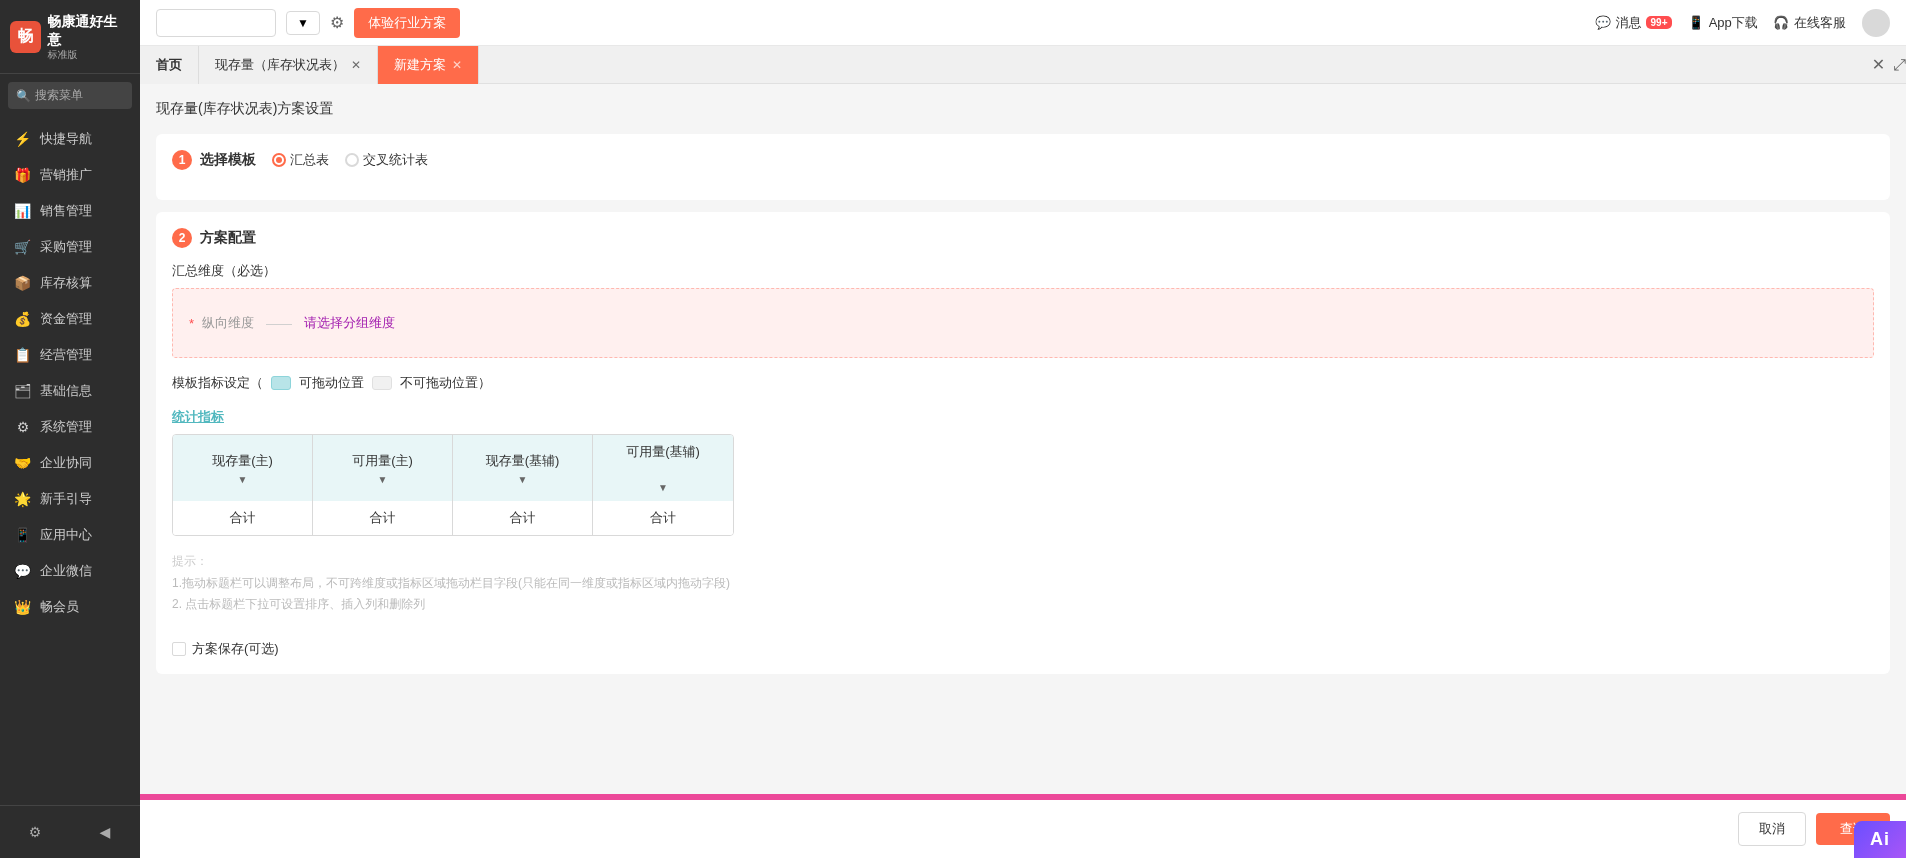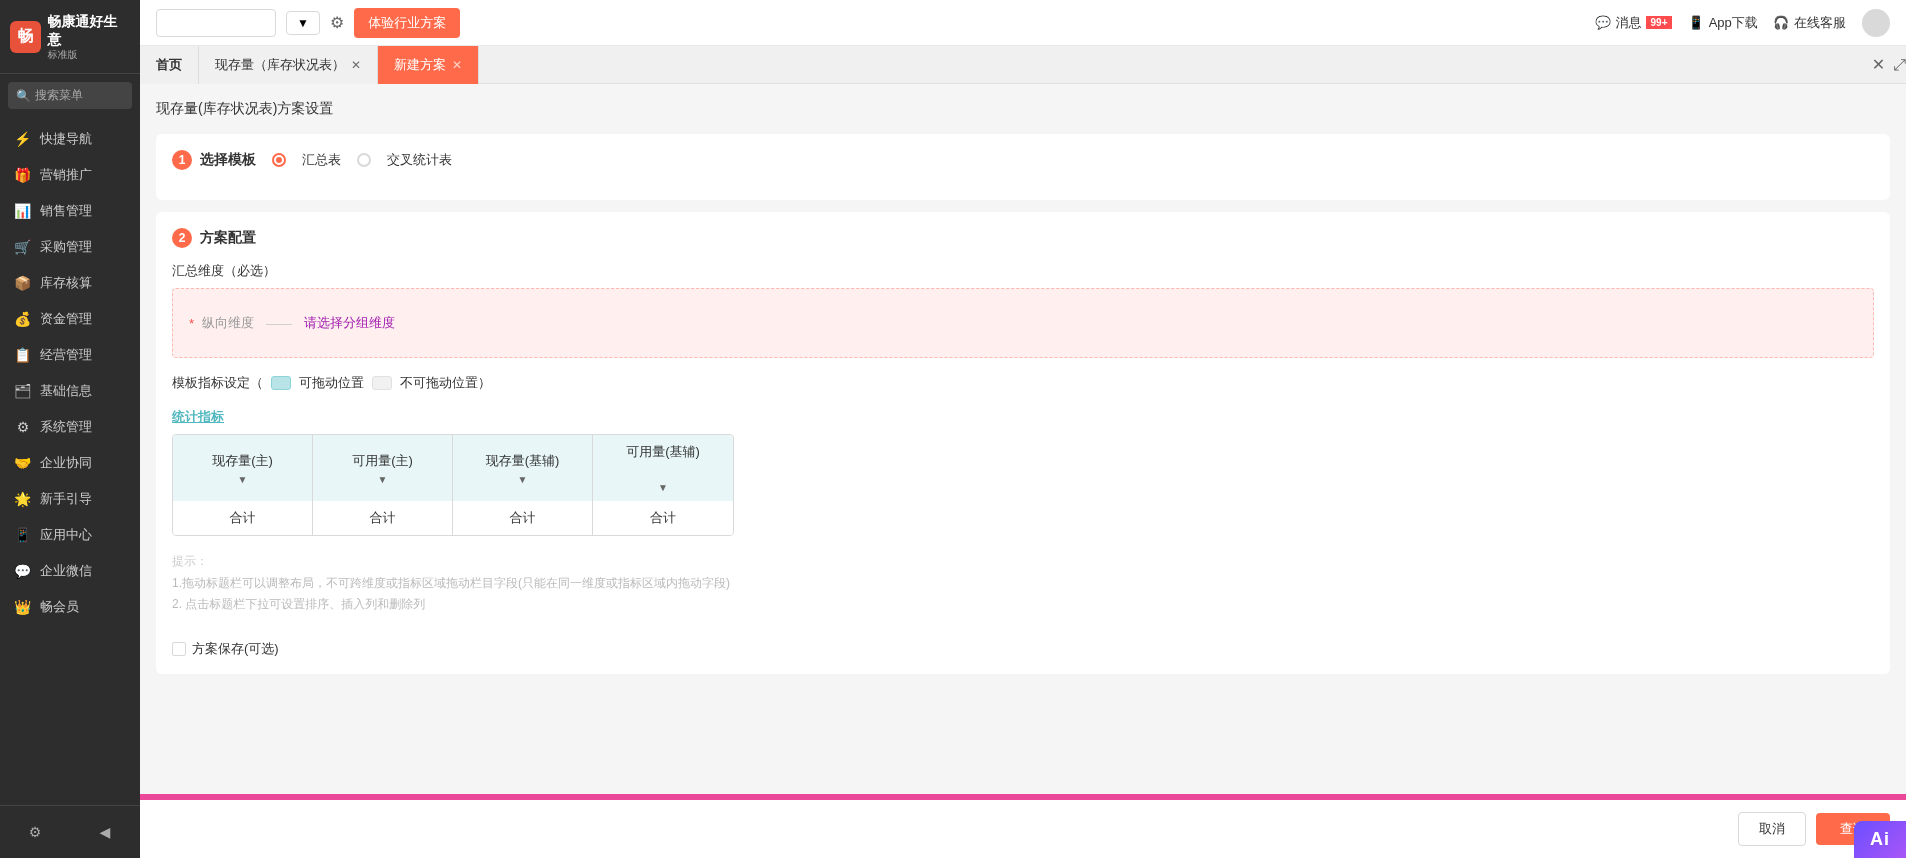--- a/index.html
+++ b/index.html
@@ -117,21 +117,21 @@
       color: #fff;
       border: none;
       border-radius: 4px;
       padding: 6px 14px;
       font-size: 13px;
       cursor: pointer;
     }
 
     .top-bar-right { display: flex; align-items: center; gap: 16px; font-size: 13px; color: #333; }
     .top-bar-right .badge-item { display: flex; align-items: center; gap: 4px; cursor: pointer; position: relative; }
-    .badge { background: #ff4d4f; color: #fff; border-radius: 0; padding: 1px 5px; font-size: 10px; font-weight: bold; }
+    .badge { background: #ff4d4f; color: #fff; border-radius: 5px; padding: 1px 5px; font-size: 10px; font-weight: bold; }
     .user-avatar { width: 28px; height: 28px; border-radius: 50%; background: #d9d9d9; }
 
     
     .tab-bar {
       background: #f0f0f0;
       display: flex;
       align-items: center;
       padding: 0;
       height: 38px;
       flex-shrink: 0;
@@ -189,21 +189,21 @@
       background: #ff6b4a;
       color: #fff;
       border-radius: 50%;
       width: 20px; height: 20px;
       display: flex; align-items: center; justify-content: center;
       font-size: 12px; font-weight: bold; flex-shrink: 0;
     }
     .section-title { font-size: 14px; font-weight: bold; color: #333; }
 
     .radio-group { display: flex; align-items: center; gap: 16px; margin-left: 8px; }
-    .radio-option { display: flex; align-items: center; gap: 16px; cursor: pointer; font-size: 13px; color: #333; }
+    .radio-option { display: flex; align-items: center; gap: 4px; cursor: pointer; font-size: 13px; color: #333; }
     .radio-dot {
       width: 14px; height: 14px; border-radius: 50%;
       border: 2px solid #d9d9d9;
       display: flex; align-items: center; justify-content: center;
     }
     .radio-dot.checked { border-color: #ff6b4a; }
     .radio-dot.checked::after {
       content: '';
       width: 6px; height: 6px;
       border-radius: 50%;

